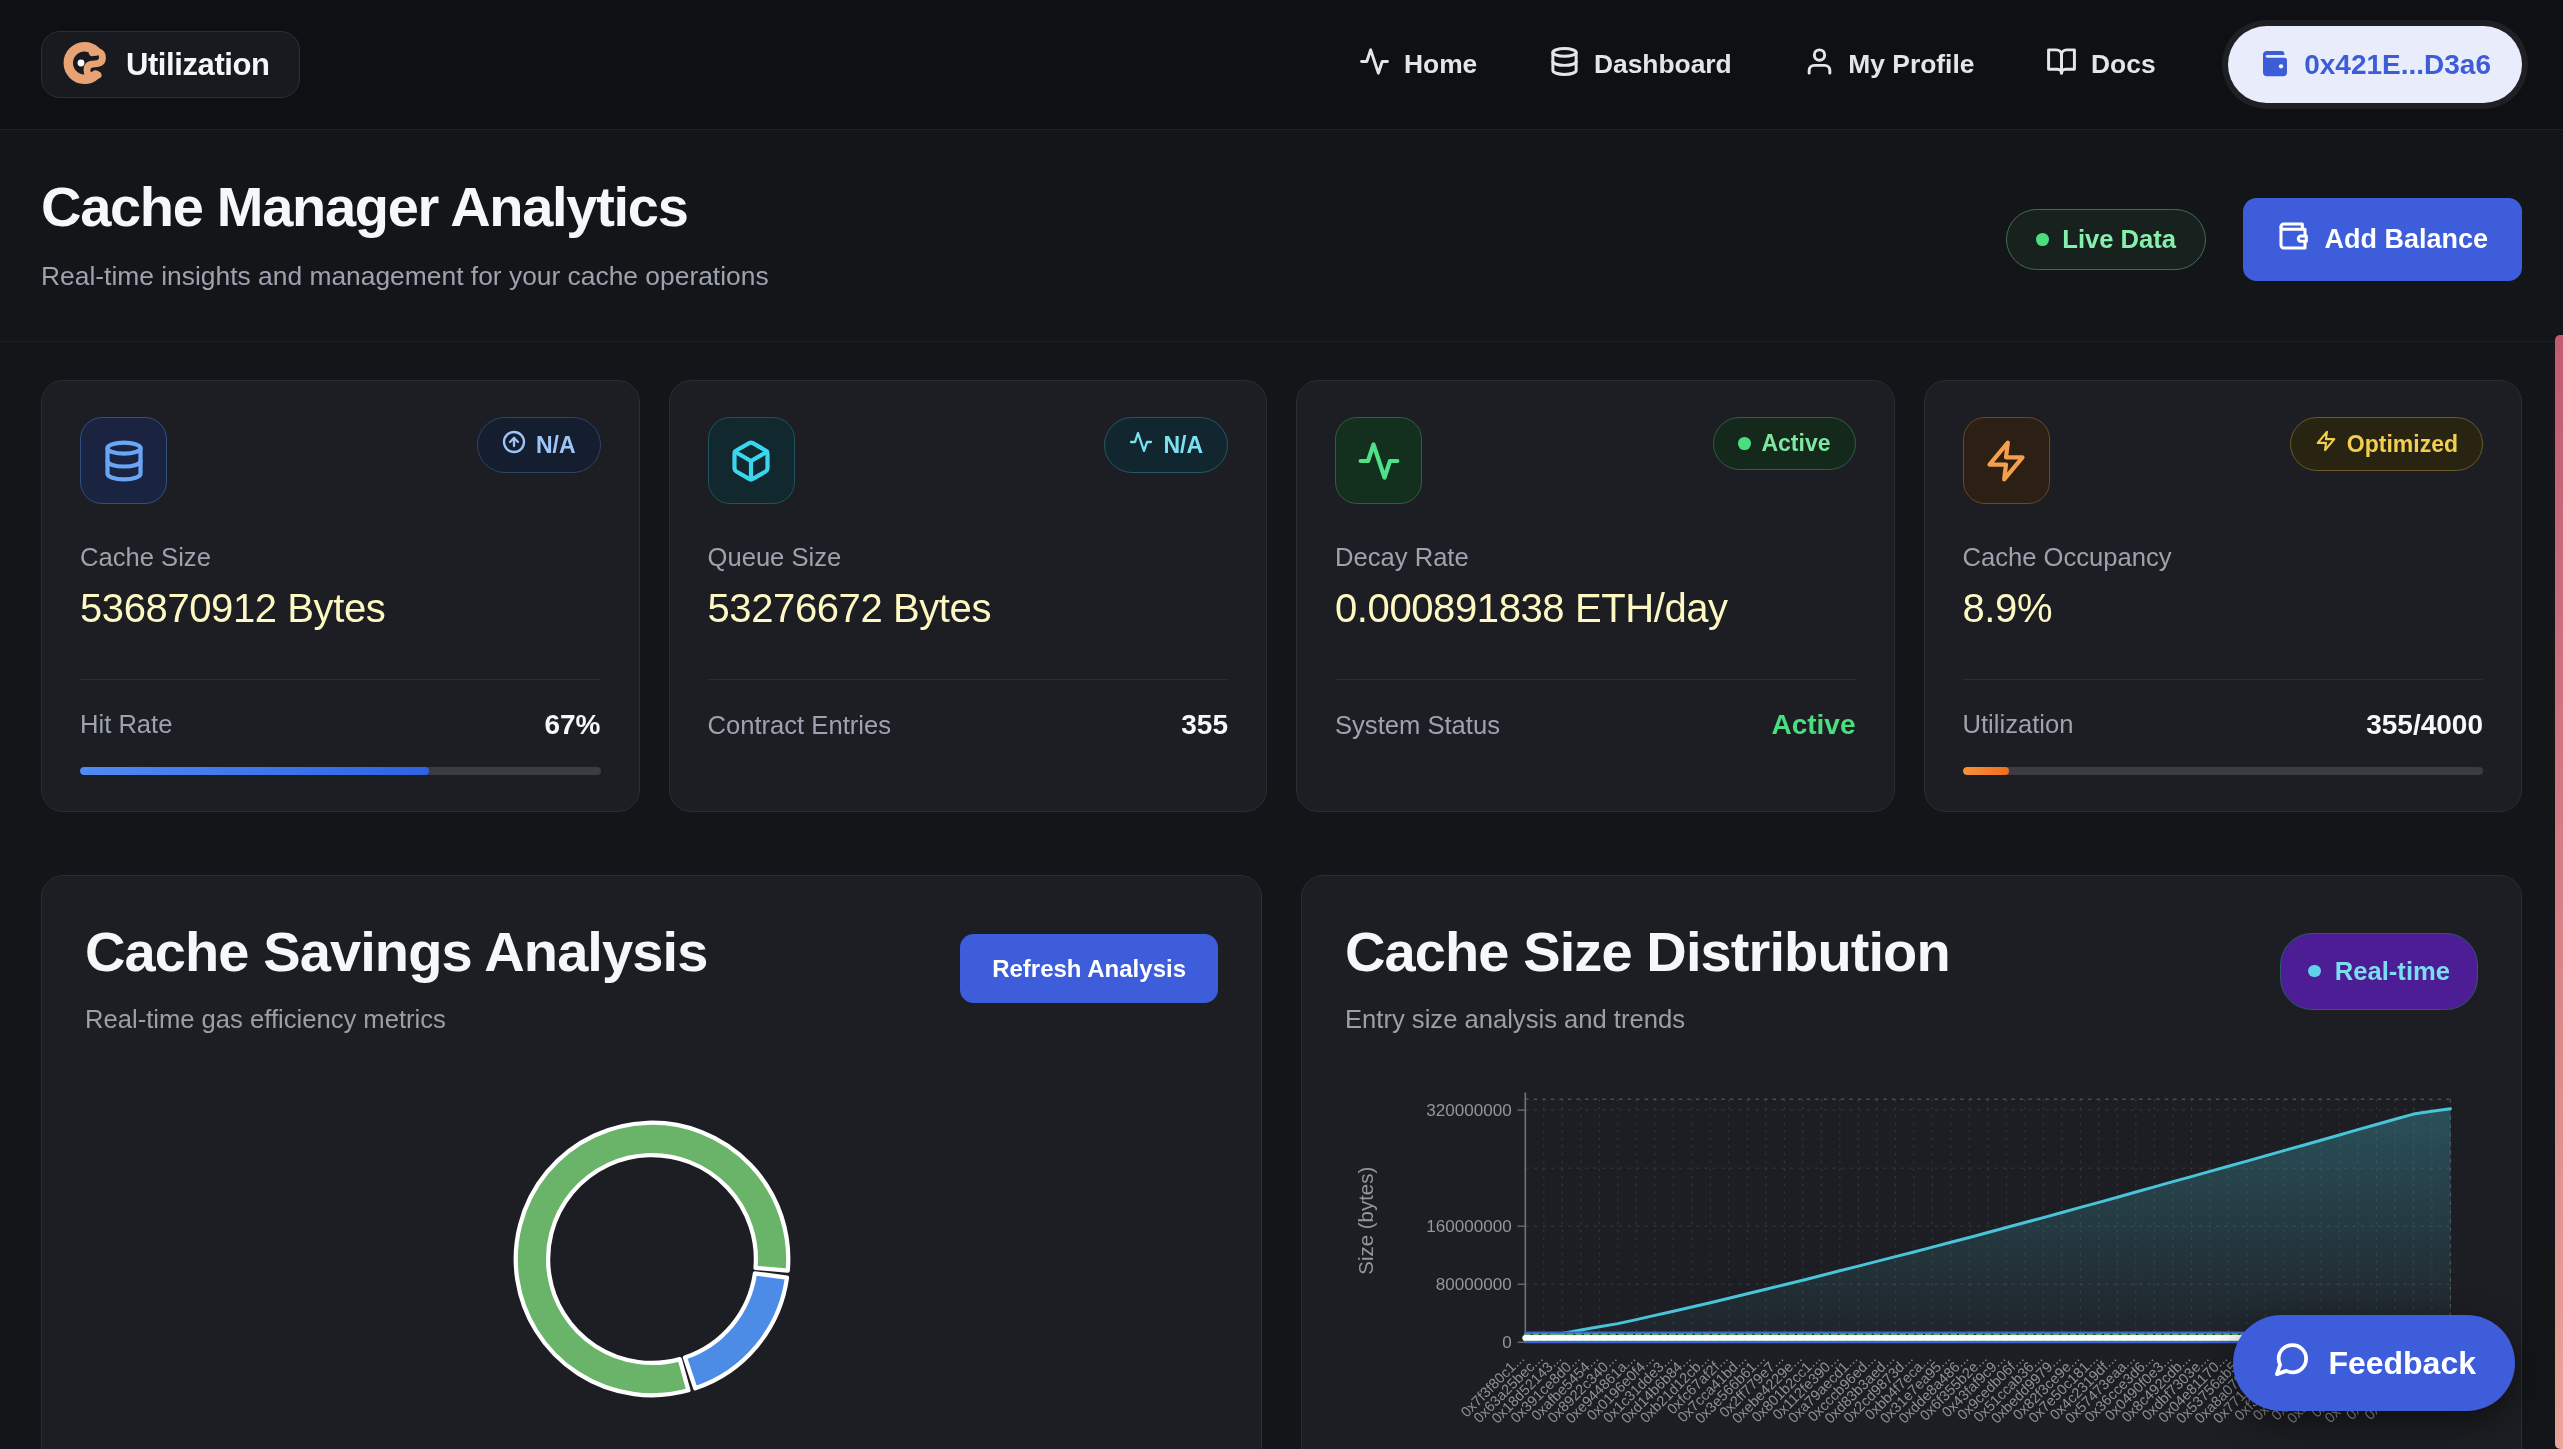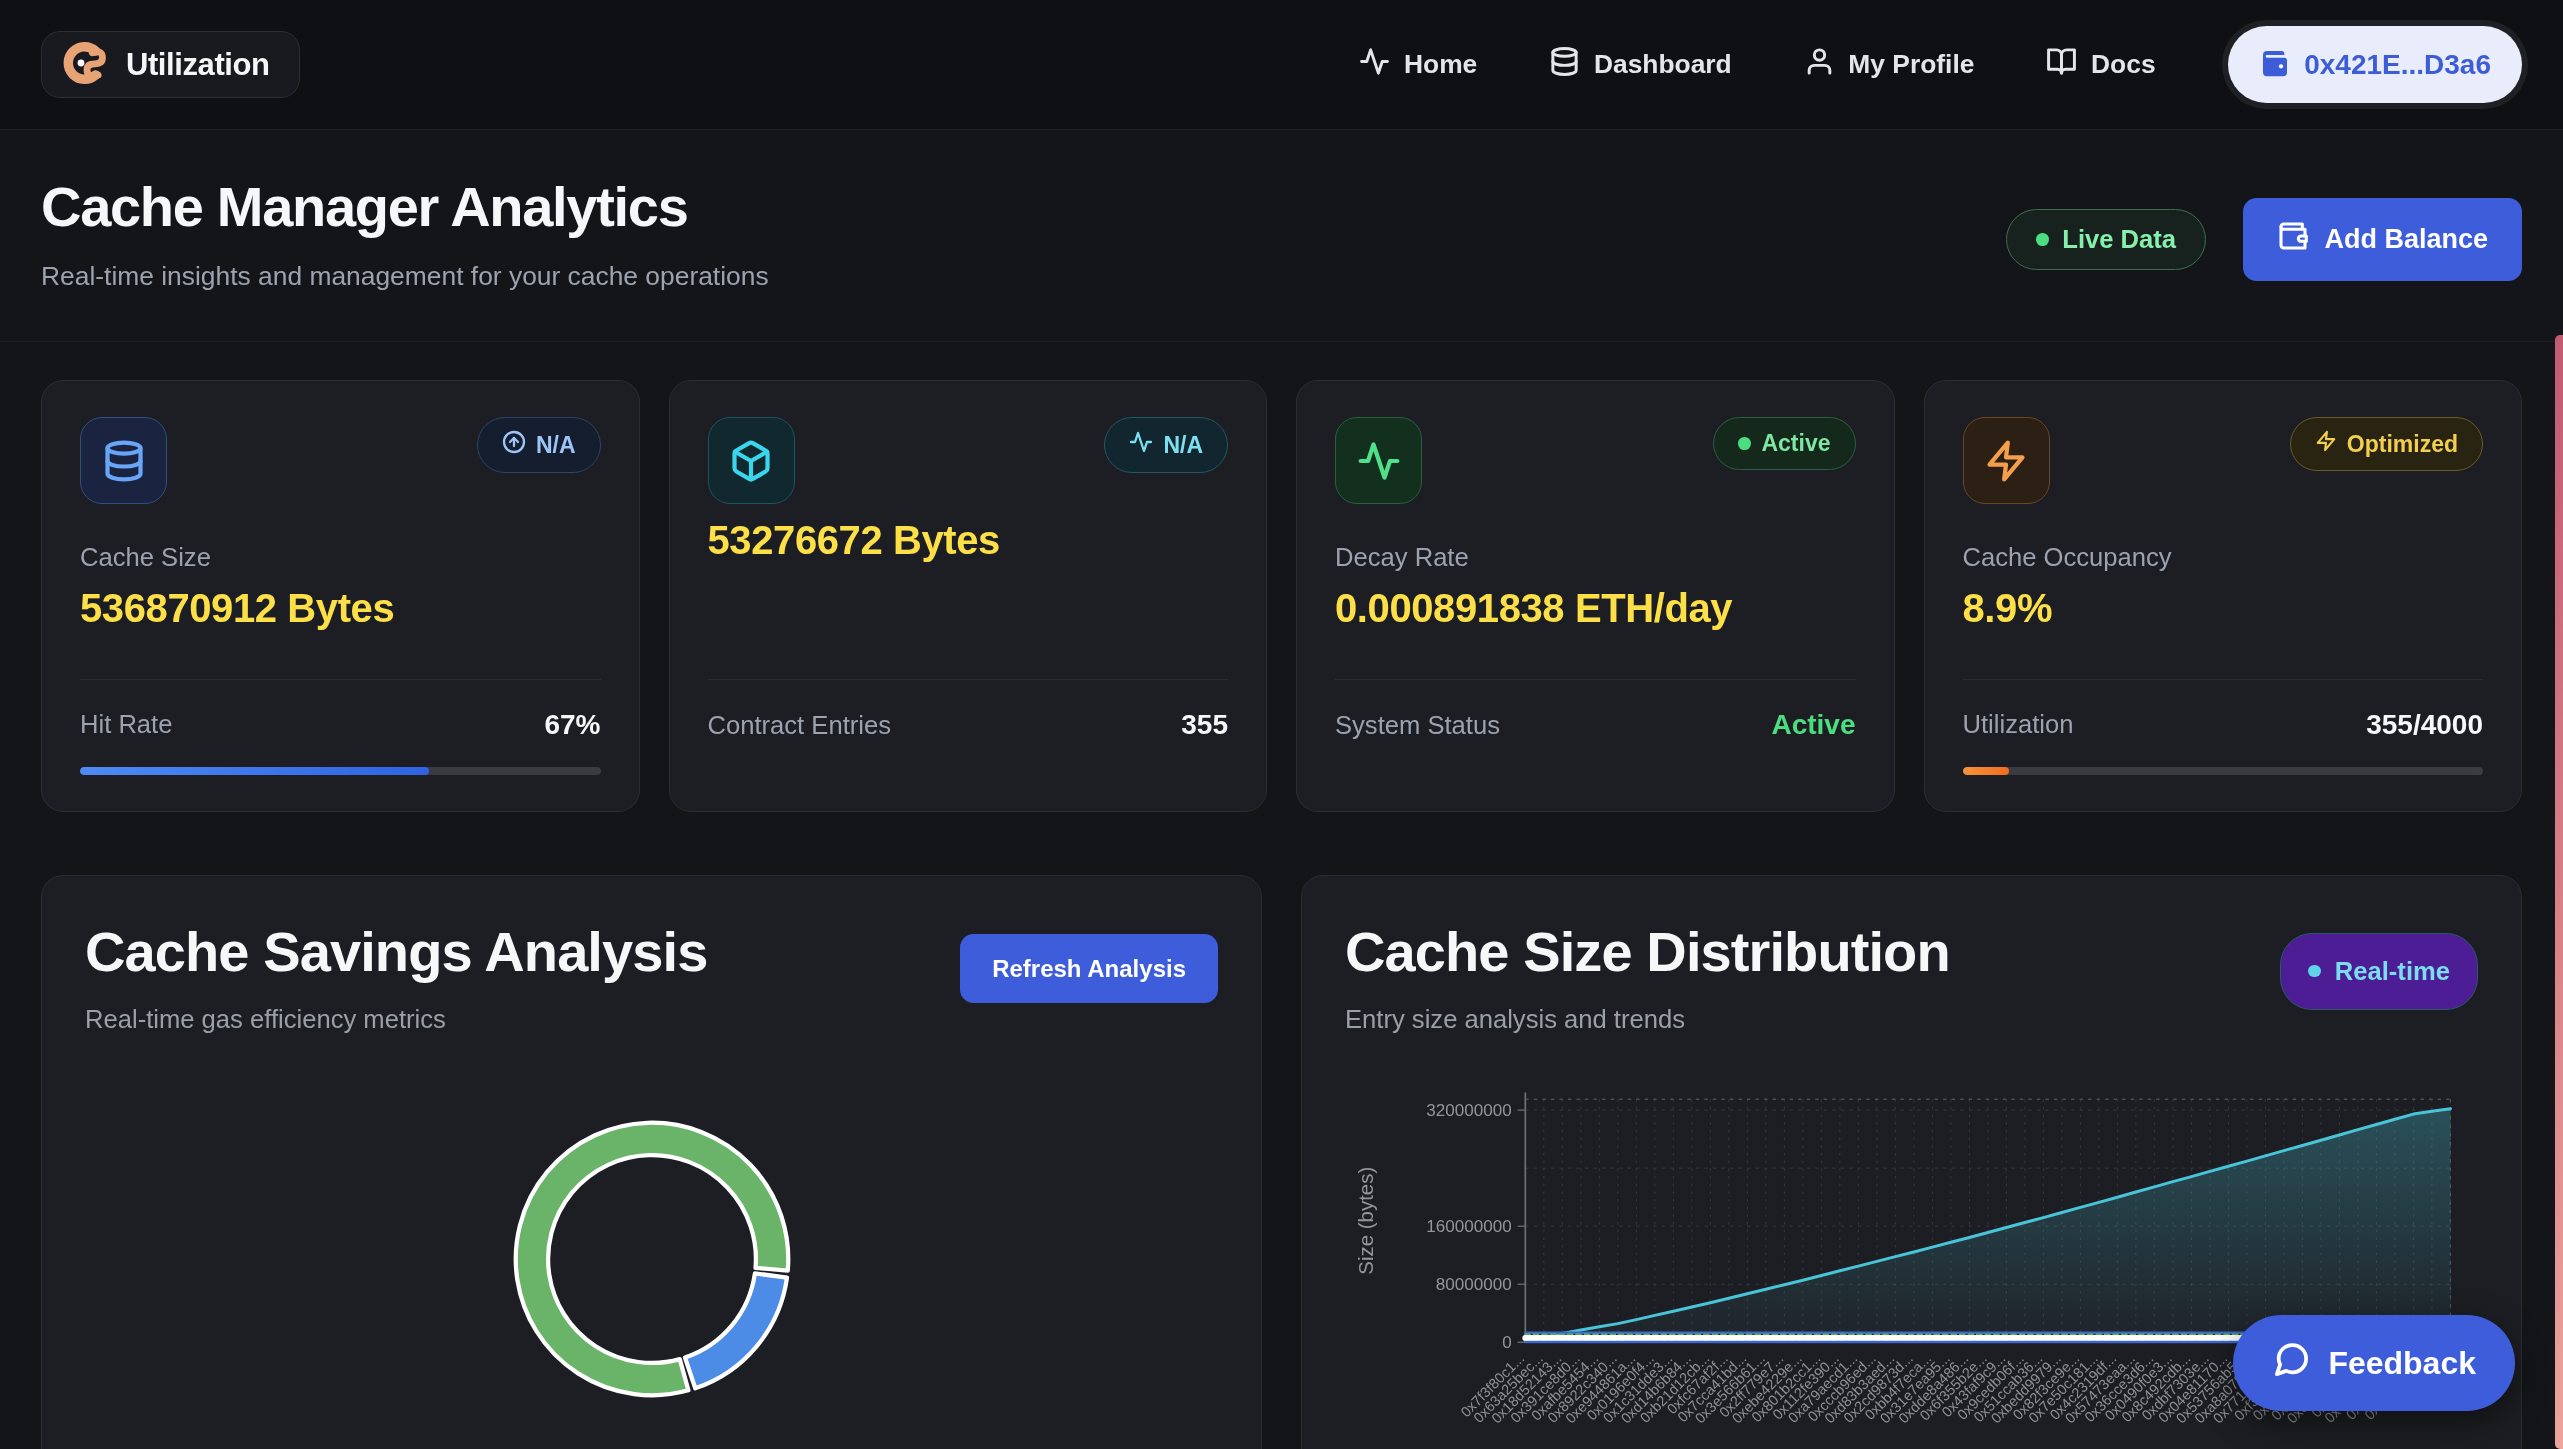--- a/index.html
+++ b/index.html
@@ -76,21 +76,21 @@
   .tile-orange { background: #2b2013; border: 0.9px solid #6b4824; }
   .mini-badge {
     display: flex; align-items: center; gap: 10.2px;
     font-size: 23px; font-weight: 700; border-radius: 31px; padding: 12px 24px;
   }
   .badge-blue   { color: #9ec5f7; background: #151e2e; border: 1.3px solid #2d4566; }
   .badge-cyan   { color: #7ce0f2; background: #11262e; border: 1.3px solid #245864; }
   .badge-green  { color: #7fe7a2; background: #14291c; border: 1.3px solid #305f41; }
   .badge-yellow { color: #f2cf4f; background: #292312; border: 1.3px solid #685a2a; }
   .stat-label { font-size: 25.6px; color: #9ca3af; margin-top: 39px; font-weight: 500; }
-  .stat-value { font-size: 40px; font-weight: 700; letter-spacing: -0.4px; color: #fde047; margin-top: 13.6px; }
+  .stat-value { font-size: 40px; font-weight: 400; letter-spacing: -0.4px; color: #fef9c3; margin-top: 13.6px; }
   .stat-divider { height: 0.9px; background: #2b2d33; margin: 34px 0 29px; }
   .stat-footer { display: flex; justify-content: space-between; align-items: center; }
   .stat-footer .flabel { font-size: 25.6px; color: #9ca3af; }
   .stat-footer .fvalue { font-size: 28px; font-weight: 800; color: #f6f7f9; }
   .fvalue.green { color: #4ade80; }
   .progress-track {
     margin-top: 25.6px; height: 8.5px; border-radius: 5.1px; background: #3a3c42; overflow: hidden;
   }
   .progress-fill { height: 100%; border-radius: 5.1px; }
   .fill-blue { background: linear-gradient(90deg, #4f8af5, #2f63e2); }
@@ -266,20 +266,21 @@
         </div>
         <div class="mini-badge badge-cyan">
           <span>
             <svg class="icon" width="24" height="24" viewBox="0 0 24 24" stroke="#7ce0f2">
                 <path d="M22 12h-4l-3 9L9 3l-3 9H2"></path>
               </svg>
           </span>
           <span>N/A</span>
         </div>
       </div>
+      <div class="stat-label">Queue Size</div>
       <div class="stat-value">53276672 Bytes</div>
       <div style="flex:1"></div>
       <div class="stat-divider"></div>
       <div class="stat-footer" style="margin-bottom:34px">
         <span class="flabel">Contract Entries</span>
         <span class="fvalue">355</span>
       </div>
     </div>
 
     <div class="card stat-card">

